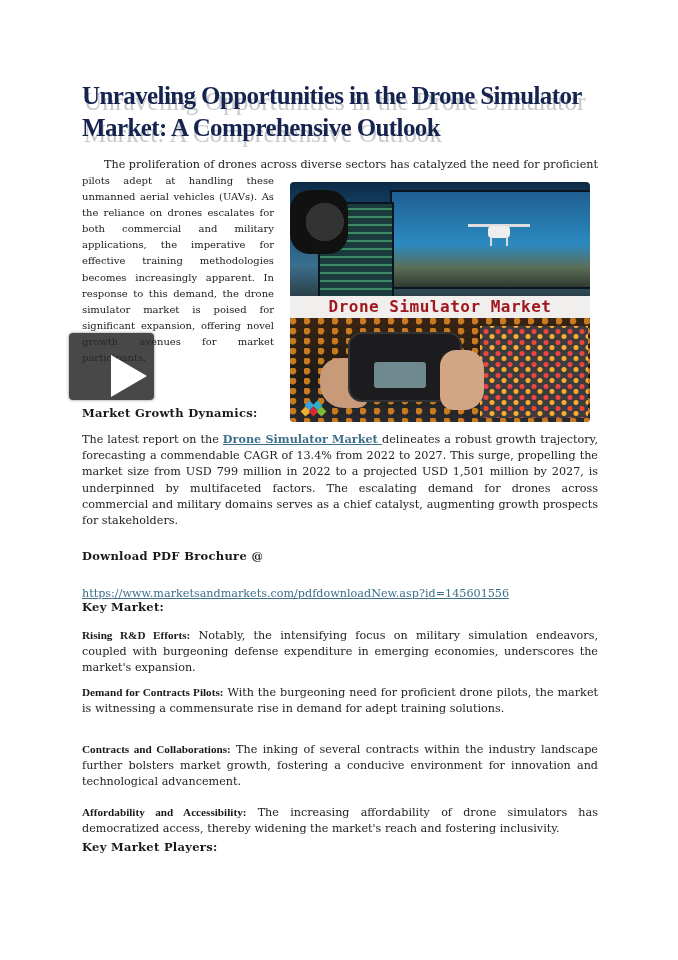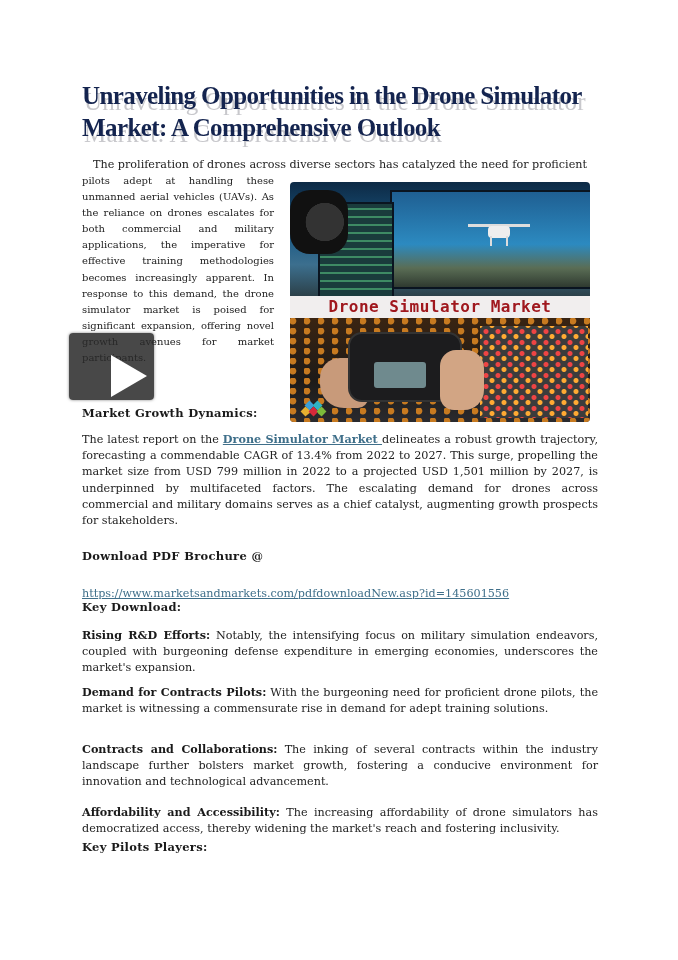--- a/index.html
+++ b/index.html
@@ -1,23 +1,23 @@
 <!DOCTYPE html>
 <html><head>
 <meta charset="utf-8">
 <style>
   html, body { margin: 0; padding: 0; background: #ffffff; }
   body { width: 678px; height: 960px; position: relative; overflow: hidden; font-family: "DejaVu Serif", serif; color: #1f1f1f; }
   .title { position: absolute; left: 82px; top: 80px; width: 540px; font-family: "Liberation Serif", serif; font-weight: bold; font-size: 25px; line-height: 32px; color: #14244f; letter-spacing: -0.6px; }
   .title-shadow { position: absolute; left: 84px; top: 86px; width: 540px; font-family: "Liberation Serif", serif; font-weight: normal; font-size: 25px; line-height: 32px; color: #c8c8cc; letter-spacing: 0.2px; }
   .title-line { display: block; white-space: nowrap; }
   .p { position: absolute; left: 82px; width: 516px; font-size: 11.2px; line-height: 16.2px; text-align: justify; color: #222; }
-  .p b { color: #1a1a1a; }
+  .p b { color: #1a1a1a; font-family: Liberation Serif, serif; }
   .h { position: absolute; left: 82px; font-size: 11.5px; font-weight: bold; color: #1a1a1a; letter-spacing: 0.3px; }
-  .intro-top { top: 157px; white-space: nowrap; text-align: center; }
+  .intro-top { top: 157px; white-space: nowrap; text-align: right; }
   .intro-col { position: absolute; left: 82px; top: 173px; width: 192px; font-size: 10px; line-height: 16.1px; text-align: justify; text-align-last: left; color: #222; }
   .hero { position: absolute; left: 290px; top: 182px; width: 300px; height: 240px; border-radius: 4px; overflow: hidden; box-shadow: 0 0 8px 4px rgba(255,255,255,0.9) inset; }
   .hero-top { position: absolute; left: 0; top: 0; width: 300px; height: 118px; background: linear-gradient(180deg, #0d2a45 0%, #1b5a86 45%, #3c6f8e 70%, #2a3a40 100%); }
   .hero-screen { position: absolute; left: 100px; top: 8px; width: 200px; height: 95px; background: linear-gradient(180deg, #1f5f92 0%, #2c8ac0 55%, #5a6d55 80%, #2f3a30 100%); border: 2px solid #0a1420; }
   .hero-left-screen { position: absolute; left: 28px; top: 20px; width: 72px; height: 92px; background: repeating-linear-gradient(0deg, #1a3b3c 0 6px, #3e8a64 6px 8px); border: 2px solid #0a1420; }
   .hero-vr { position: absolute; left: 0; top: 8px; width: 58px; height: 64px; background: radial-gradient(circle at 60% 50%, #333 0 40%, #111 41% 100%); border-radius: 20px; }
   .drone { position: absolute; left: 178px; top: 38px; width: 60px; height: 26px; }
   .drone .body { position: absolute; left: 20px; top: 6px; width: 22px; height: 12px; background: #eee; border-radius: 4px; }
   .drone .arm { position: absolute; top: 4px; width: 62px; height: 3px; background: #ddd; left: 0; }
   .drone .leg { position: absolute; top: 16px; width: 2px; height: 10px; background: #ddd; }
@@ -84,28 +84,28 @@
 </div>
 
 <div class="h" style="top:406px;text-align:center;">Market Growth Dynamics:</div>
 <div class="p" style="top:431px;">
   <span>The latest report on the </span><a class="link-bold">Drone Simulator Market </a><span>delineates a robust growth trajectory, forecasting a commendable CAGR of 13.4% from 2022 to 2027. This surge, propelling the market size from USD 799 million in 2022 to a projected USD 1,501 million by 2027, is underpinned by multifaceted factors. The escalating demand for drones across commercial and military domains serves as a chief catalyst, augmenting growth prospects for stakeholders.</span>
 </div>
 
 <div class="h" style="top:549px;">Download PDF Brochure @</div>
 <a class="p link" style="top:586px; text-align:left;">https://www.marketsandmarkets.com/pdfdownloadNew.asp?id=145601556</a>
 
-<div class="h" style="top:600px;">Key Download:</div>
+<div class="h" style="top:600px;">Key Market:</div>
 
 <div class="p" style="top:627px;">
   <b>Rising R&amp;D Efforts:</b><span> Notably, the intensifying focus on military simulation endeavors, coupled with burgeoning defense expenditure in emerging economies, underscores the market's expansion.</span>
 </div>
 <div class="p" style="top:684px;">
   <b>Demand for Contracts Pilots:</b><span> With the burgeoning need for proficient drone pilots, the market is witnessing a commensurate rise in demand for adept training solutions.</span>
 </div>
 <div class="p" style="top:741px;">
   <b>Contracts and Collaborations:</b><span> The inking of several contracts within the industry landscape further bolsters market growth, fostering a conducive environment for innovation and technological advancement.</span>
 </div>
 <div class="p" style="top:804px;">
   <b>Affordability and Accessibility:</b><span> The increasing affordability of drone simulators has democratized access, thereby widening the market's reach and fostering inclusivity.</span>
 </div>
 
-<div class="h" style="top:840px;">Key Pilots Players:</div>
+<div class="h" style="top:840px;">Key Market Players:</div>
 
 </body></html>

